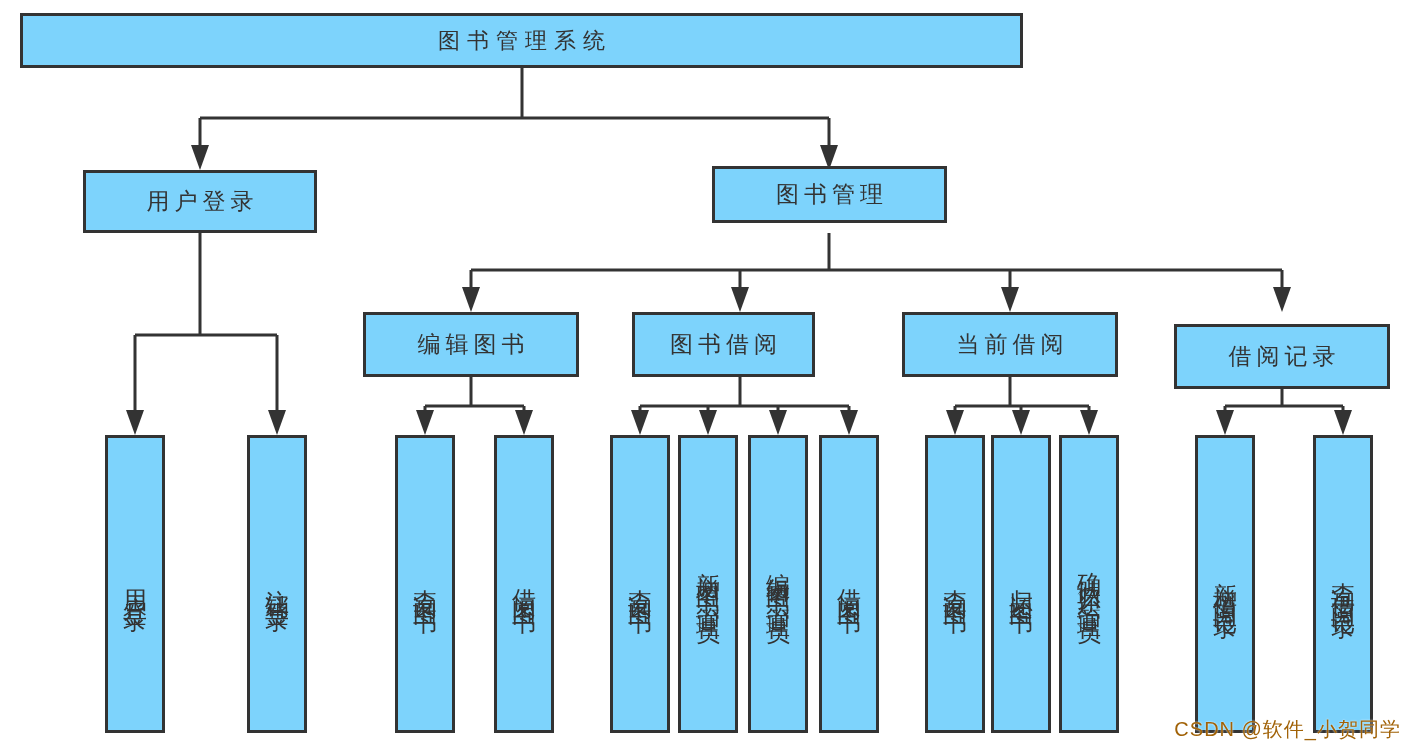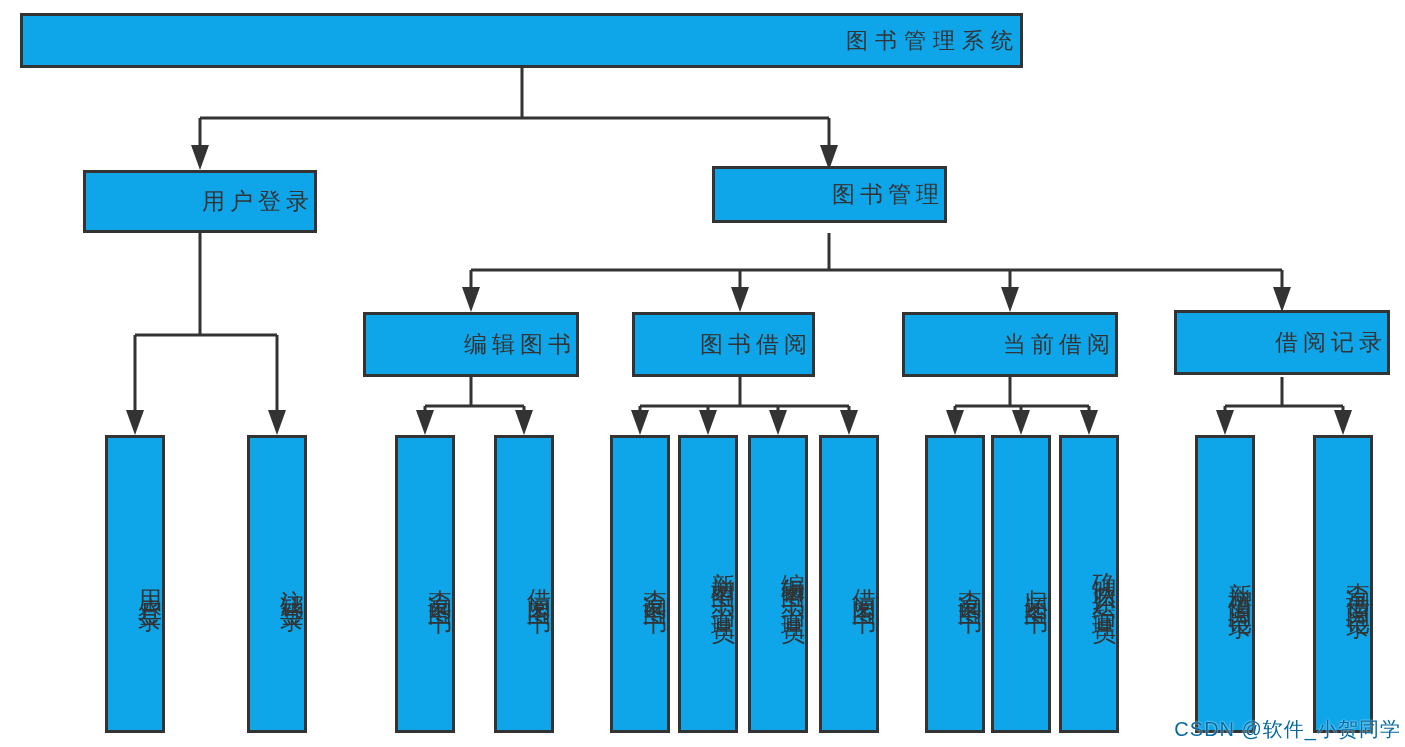--- a/index.html
+++ b/index.html
@@ -4,32 +4,32 @@
 <style>
   html,body{margin:0;padding:0;background:#fff;}
   #canvas{
     position:relative;width:1405px;height:747px;background:#ffffff;overflow:hidden;
     font-family:"Liberation Sans","DejaVu Sans",sans-serif;
   }
   #edges{position:absolute;left:0;top:0;}
   .ln{stroke:#333333;stroke-width:3;fill:none;}
   .ah{fill:#333333;stroke:none;}
   .box{
-    position:absolute;box-sizing:border-box;border:3px solid #333333;background:#0ea5e9;
-    display:flex;align-items:center;justify-content:flex-end;color:#333333;
+    position:absolute;box-sizing:border-box;border:3px solid #333333;background:#7dd3fc;
+    display:flex;align-items:center;justify-content:center;color:#333333;
   }
   .h-label{font-size:23px;letter-spacing:5px;text-indent:5px;white-space:nowrap;}
   .root-label{font-size:22px;letter-spacing:7px;text-indent:7px;}
   .v-label{
     writing-mode:vertical-rl;text-orientation:mixed;
     font-size:24px;letter-spacing:7px;line-height:1;white-space:nowrap;
   }
   #watermark{
     position:absolute;top:716px;right:4px;font-size:20px;letter-spacing:1px;
-    color:#0369a1;text-shadow:0 0 2px #ffffff;white-space:nowrap;
+    color:#a16207;text-shadow:0 0 2px #ffffff;white-space:nowrap;
   }
 </style>
 </head>
 <body>
 
 <div id="canvas">
 
   <svg id="edges" width="1405" height="747" viewBox="0 0 1405 747">
     <g>
       <path class="ln" d="M522 68 V118 M200 118 H829 M200 118 V147 M829 118 V147"></path>
@@ -86,21 +86,21 @@
 
   <div class="box" style="left:363px;top:312px;width:216px;height:65px">
     <span class="h-label">编辑图书</span>
   </div>
   <div class="box" style="left:632px;top:312px;width:183px;height:65px">
     <span class="h-label">图书借阅</span>
   </div>
   <div class="box" style="left:902px;top:312px;width:216px;height:65px">
     <span class="h-label">当前借阅</span>
   </div>
-  <div class="box" style="left:1174px;top:310px;width:216px;height:65px">
+  <div class="box" style="left:1174px;top:324px;width:216px;height:65px">
     <span class="h-label">借阅记录</span>
   </div>
 
   <div class="box" style="left:105px;top:435px;width:60px;height:298px">
     <span class="v-label">用户登录</span>
   </div>
   <div class="box" style="left:247px;top:435px;width:60px;height:298px">
     <span class="v-label">注销登录</span>
   </div>
   <div class="box" style="left:395px;top:435px;width:60px;height:298px">

